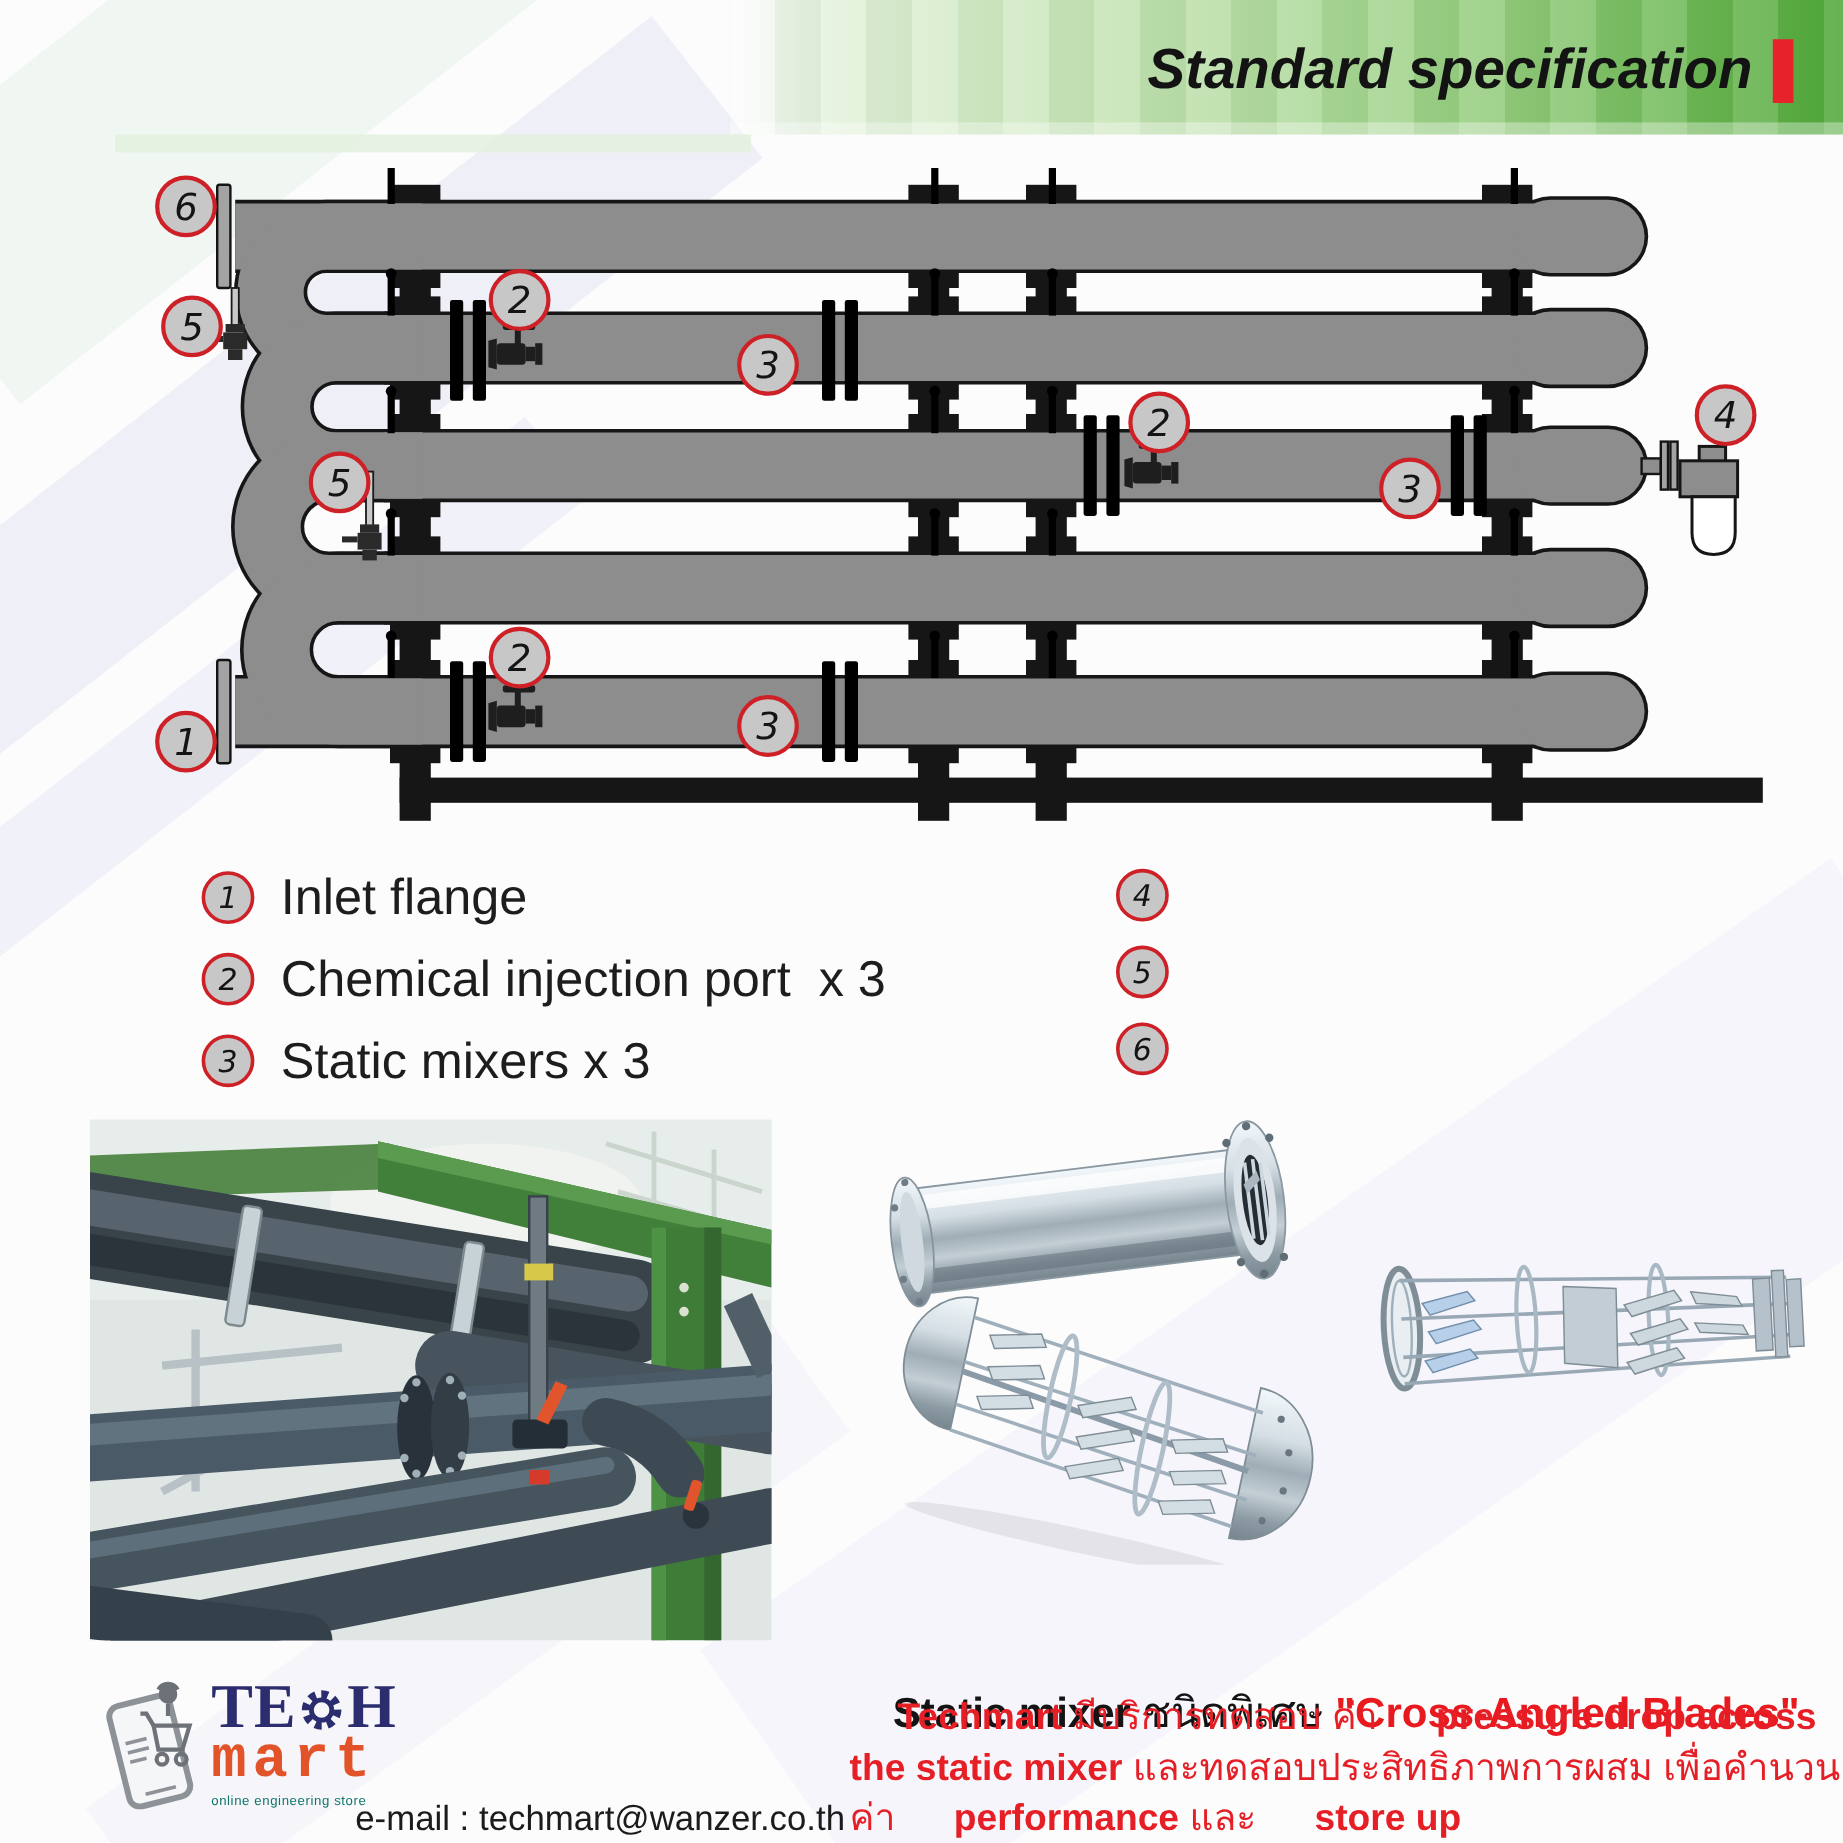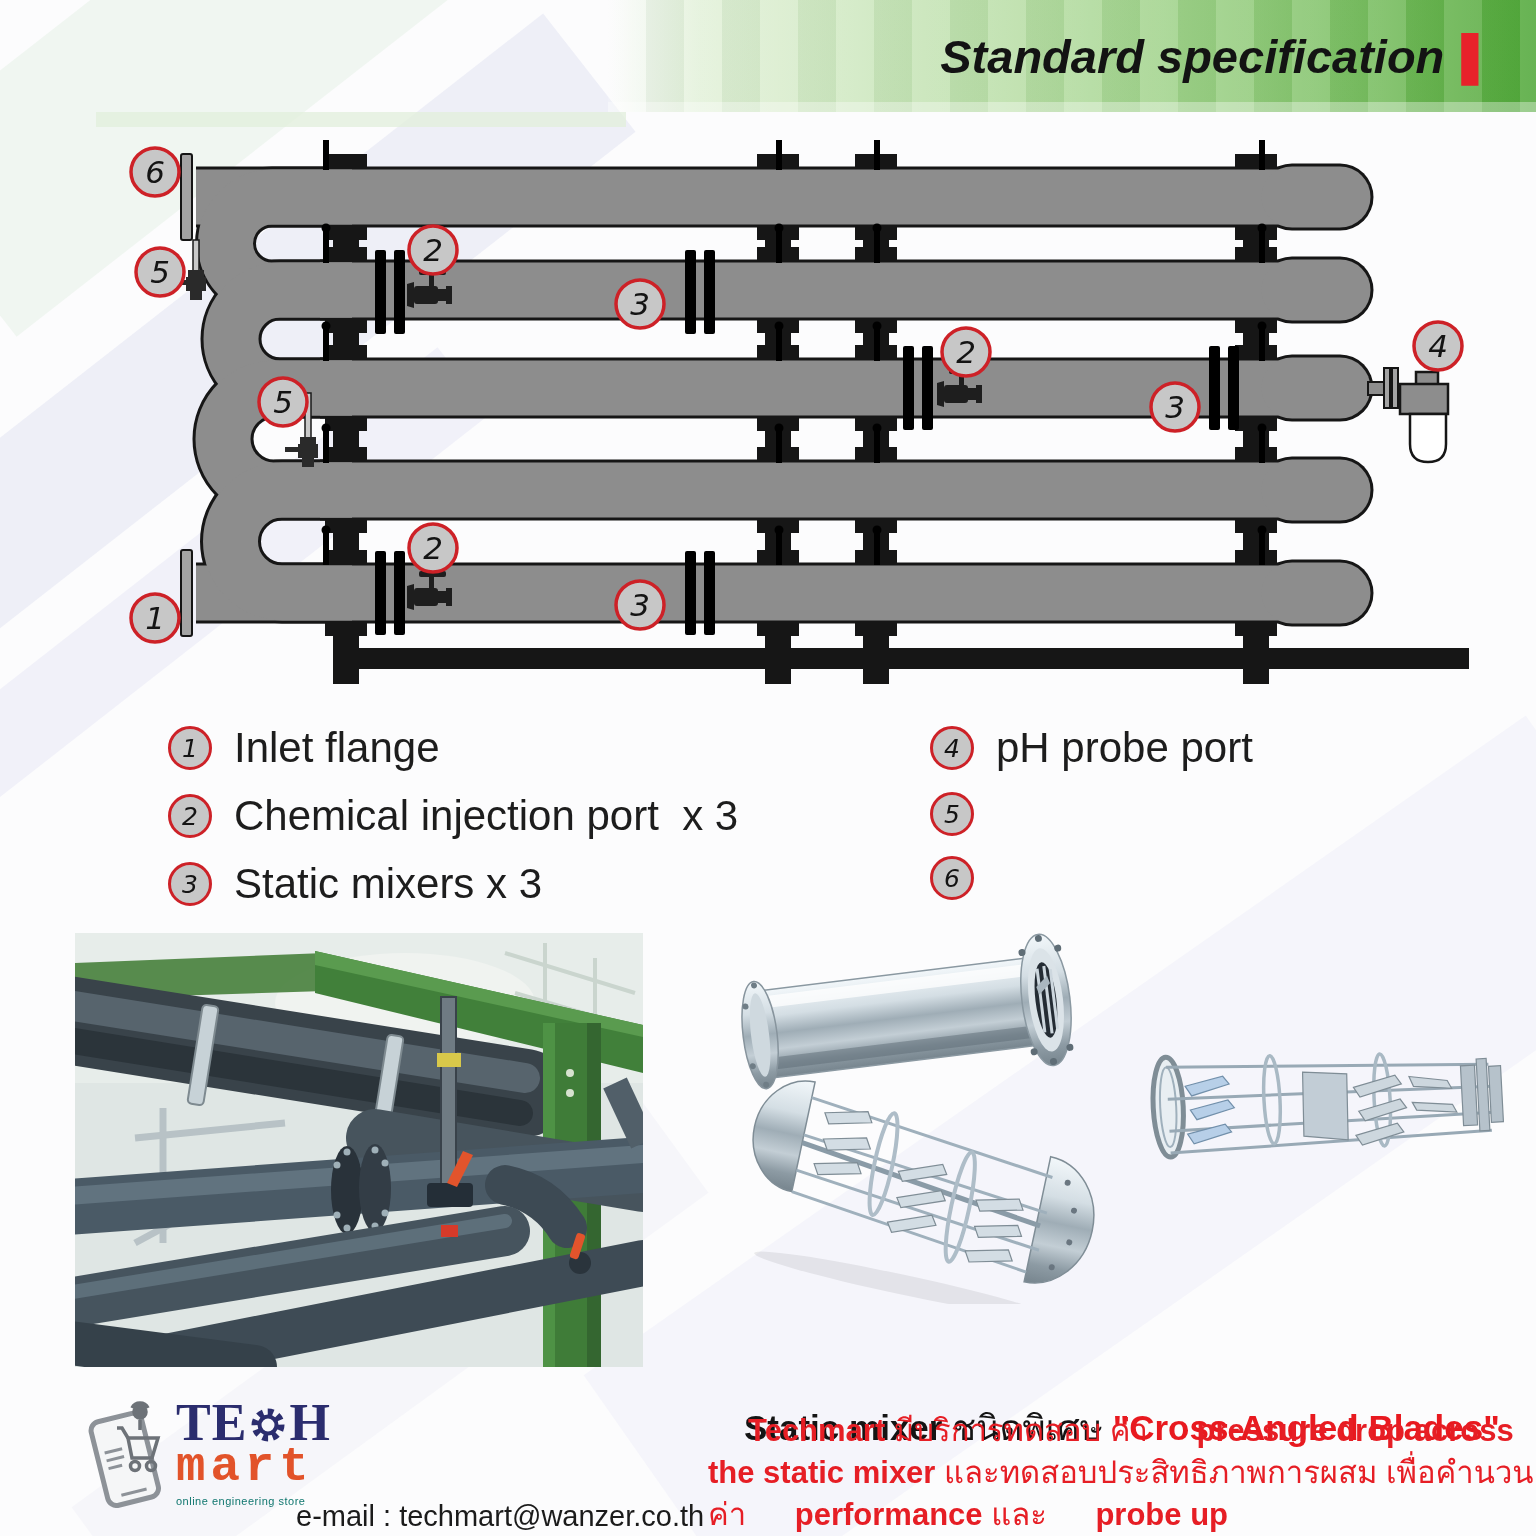--- a/index.html
+++ b/index.html
@@ -11,21 +11,21 @@
   .s1{left:-260px;top:290px;width:950px;height:150px;transform:rotate(-38deg);background:rgba(206,207,236,.30);}
   .s2{left:-180px;top:560px;width:720px;height:85px;transform:rotate(-38deg);background:rgba(206,207,236,.22);}
   .s3{left:560px;top:1020px;width:1150px;height:280px;transform:rotate(-35deg);background:rgba(214,214,240,.16);}
   .s4{left:-120px;top:-60px;width:650px;height:220px;transform:rotate(-38deg);background:rgba(190,222,190,.18);}
   .s5{left:40px;top:1290px;width:700px;height:120px;transform:rotate(-36deg);background:rgba(210,210,235,.14);}
 
   .ct{position:absolute;z-index:1;}
 
   
   .banner{left:608px;top:0;width:928px;height:112px;display:flex;align-items:center;justify-content:flex-end;
-    padding-right:42px;box-sizing:border-box;
+    padding-right:26px;box-sizing:border-box;
     background:linear-gradient(90deg, rgba(240,248,236,0) 0%, #e3f1da 10%, #d5ebc8 22%, #c6e4b6 34%,
       #b7dda4 46%, #a5d590 58%, #92cb7b 70%, #7dc065 80%, #66b34d 90%, #51a83a 100%);}
   .banner::before{content:"";position:absolute;inset:0;
     background:repeating-linear-gradient(90deg, rgba(255,255,255,.13) 0 38px, rgba(20,90,20,.05) 38px 76px);}
   .banner::after{content:"";position:absolute;left:0;right:0;bottom:0;height:10px;background:rgba(255,255,255,.35);}
   .banner-title{position:relative;font-size:47px;font-style:italic;font-weight:bold;color:#131313;white-space:pre;}
   .banner-divider{position:relative;display:inline-block;color:#e8222a;font-weight:bold;font-size:56px;
     transform:scaleX(2.4);margin:0 16px 6px 18px;font-style:normal;}
   .banner-brand{position:relative;font-size:64px;font-style:italic;font-weight:bold;color:#ffffff;
     text-shadow:16px -7px 0 rgba(255,255,255,.28), 2px 2px 3px rgba(40,90,40,.25);letter-spacing:1px;}
@@ -373,21 +373,20 @@
       <span>Chemical injection port  x 3</span>
     </div>
     <div class="legend-item">
       <span class="lcirc">3</span>
       <span>Static mixers x 3</span>
     </div>
   </div>
   <div class="ct legend legend-right">
     <div class="legend-item">
       <span class="lcirc">4</span>
-      <span>pH probe port</span>
     </div>
     <div class="legend-item">
       <span class="lcirc">5</span>
     </div>
     <div class="legend-item">
       <span class="lcirc">6</span>
     </div>
   </div>
 
   <svg class="ct photo" viewBox="0 0 568 434">
@@ -559,21 +558,21 @@
         <rect x="368" y="60" width="12" height="56"></rect>
       </g>
     </g>
   </svg>
 
   <div class="ct caption">
     <div><span class="b">Static mixer</span><span> ชนิดพิเศษ </span><span class="red">"Cross-Angled Blades"</span></div>
     
   </div>
 
-  <div class="ct note"><span class="nb">Techmart</span><span> มีบริการทดสอบ ค่า </span><span class="nb">pressure drop across the static mixer</span><span> และทดสอบประสิทธิภาพการผสม เพื่อคำนวนค่า </span><span class="nb">performance</span><span> และ </span><span class="nb">probe up</span></div>
+  <div class="ct note"><span class="nb">Techmart</span><span> มีบริการทดสอบ ค่า </span><span class="nb">pressure drop across the static mixer</span><span> และทดสอบประสิทธิภาพการผสม เพื่อคำนวนค่า </span><span class="nb">performance</span><span> และ </span><span class="nb">store up</span></div>
 
   <svg class="ct logo-icon" viewBox="0 0 92 112">
     <g transform="rotate(-14 46 60)">
       <rect x="18" y="20" width="52" height="86" rx="9" fill="#f5f6f7" stroke="#8d9298" stroke-width="5"></rect>
       <line x1="32" y1="97" x2="58" y2="97" stroke="#8d9298" stroke-width="3"></line>
       <line x1="26" y1="52" x2="44" y2="52" stroke="#8d9298" stroke-width="3"></line>
       <line x1="26" y1="60" x2="44" y2="60" stroke="#8d9298" stroke-width="3"></line>
       <line x1="26" y1="68" x2="40" y2="68" stroke="#8d9298" stroke-width="3"></line>
     </g>
     <g stroke="#6d7278" stroke-width="3.5" fill="none">

